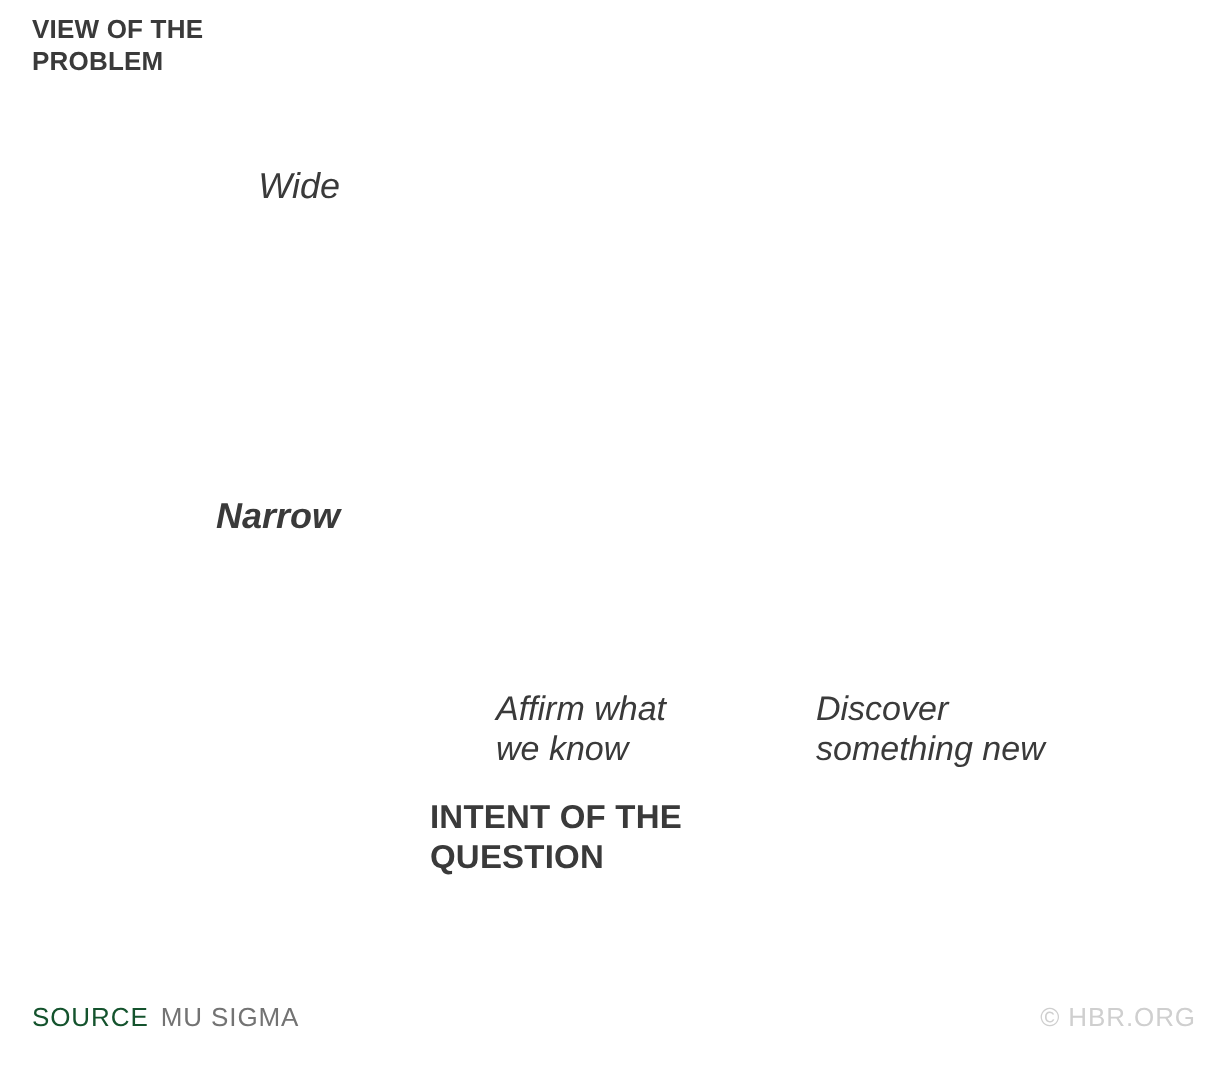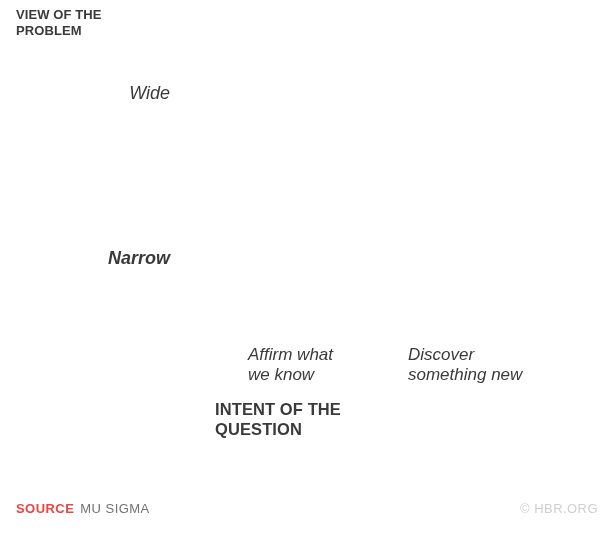--- a/index.html
+++ b/index.html
@@ -122,22 +122,22 @@
   }
   .footer-source {
     position: absolute;
     left: 16px;
     top: 13px;
     font-size: 13px;
     letter-spacing: 0.45px;
     white-space: nowrap;
   }
   .footer-source-label {
-    font-weight: bold;
-    color: #ef4444;
+    font-weight: normal;
+    color: #14532d;
   }
   .footer-source-value {
     color: #737373;
     margin-left: 6px;
   }
   .footer-credit {
     position: absolute;
     right: 12px;
     top: 13px;
     font-size: 13px;

